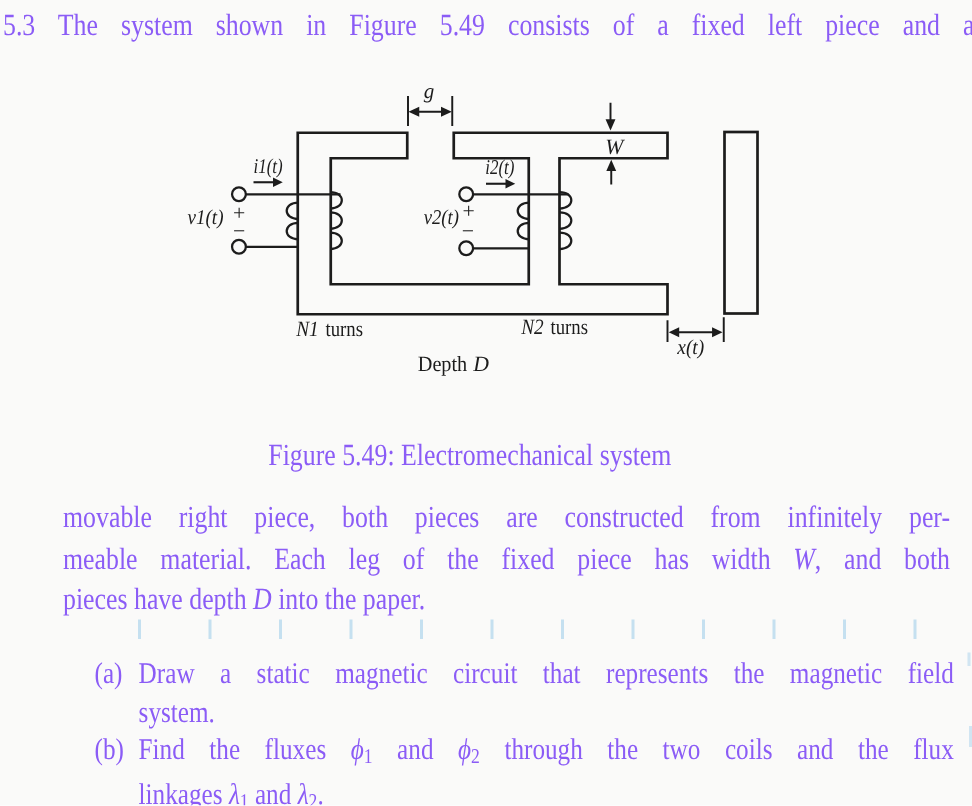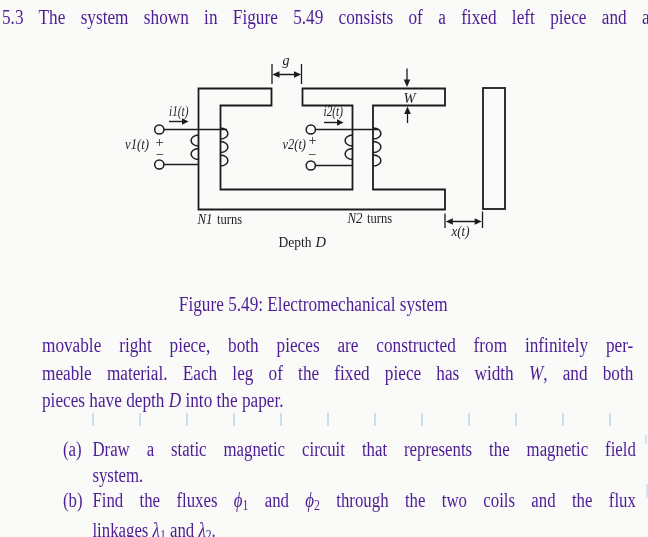--- a/index.html
+++ b/index.html
@@ -1,20 +1,20 @@
 <!DOCTYPE html>
 <html><head>
 <meta charset="utf-8">
 <style>
   html,body{margin:0;padding:0;}
   .page{
     position:relative; width:648px; height:537px;
     background:#fafaf9; overflow:hidden;
     font-family:"Liberation Serif","DejaVu Serif",serif;
-    color:#4c1d95;
+    color:#8b5cf6;
   }
   .cond{ position:absolute; transform:scaleX(0.84); transform-origin:0 0; }
   .jline{ text-align:justify; text-align-last:justify; }
   .heading{ left:2px; top:4px; width:771px; font-size:20.5px; line-height:27.5px; }
   .caption{ left:10px; top:291px; width:722px; font-size:20.5px; line-height:27.5px; text-align:center; }
   .par{ left:42px; top:332px; width:704px; font-size:20.5px; line-height:27.5px; }
   .items{ left:63px; top:437px; width:682px; font-size:20px; line-height:25.5px; }
   .item{ display:flex; }
   .item .lbl{ flex:0 0 35px; }
   .item .itxt{ flex:1; }

